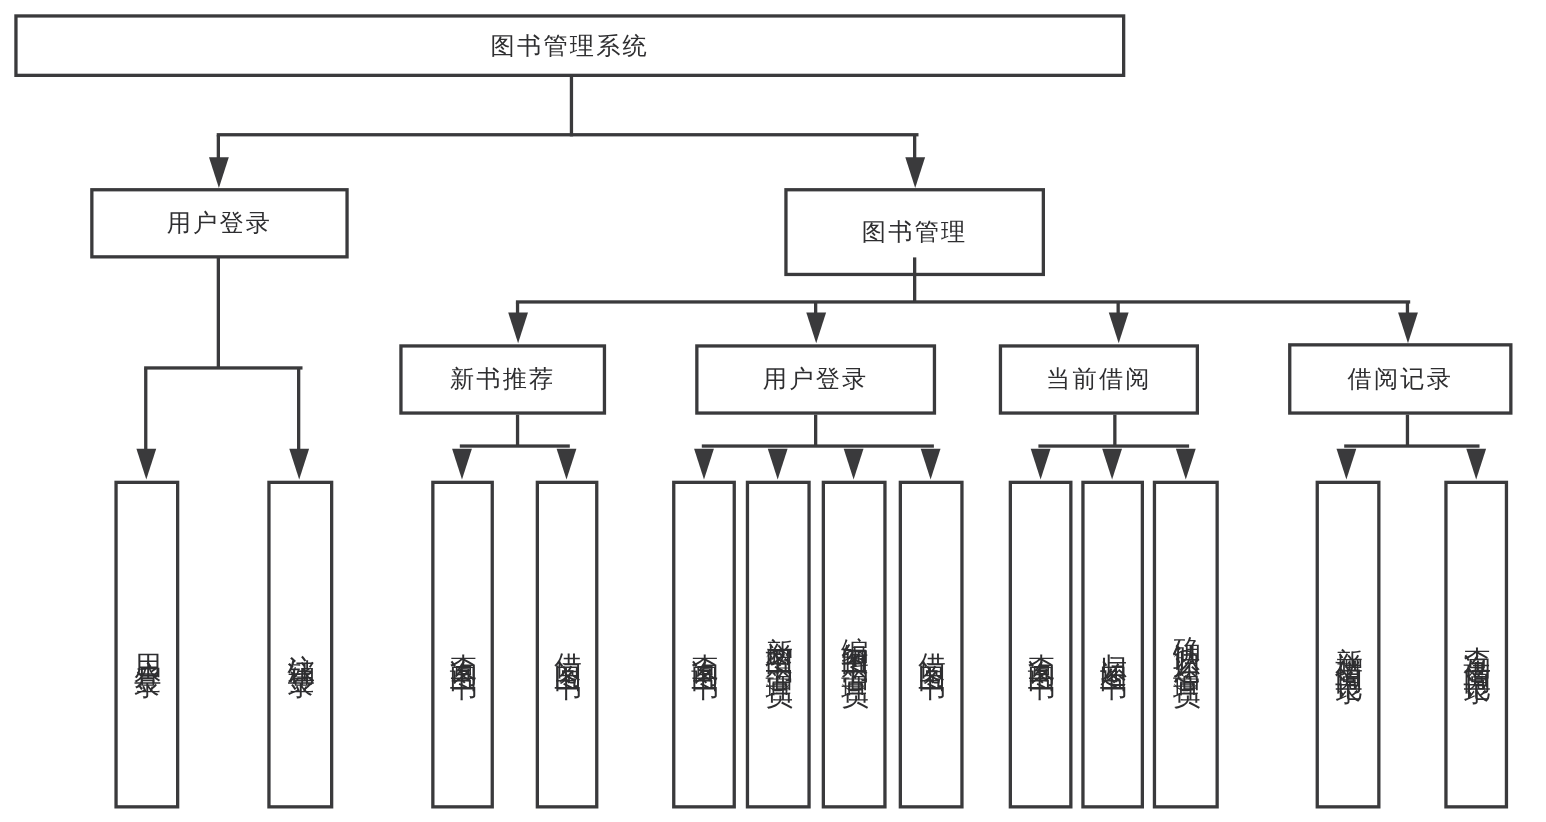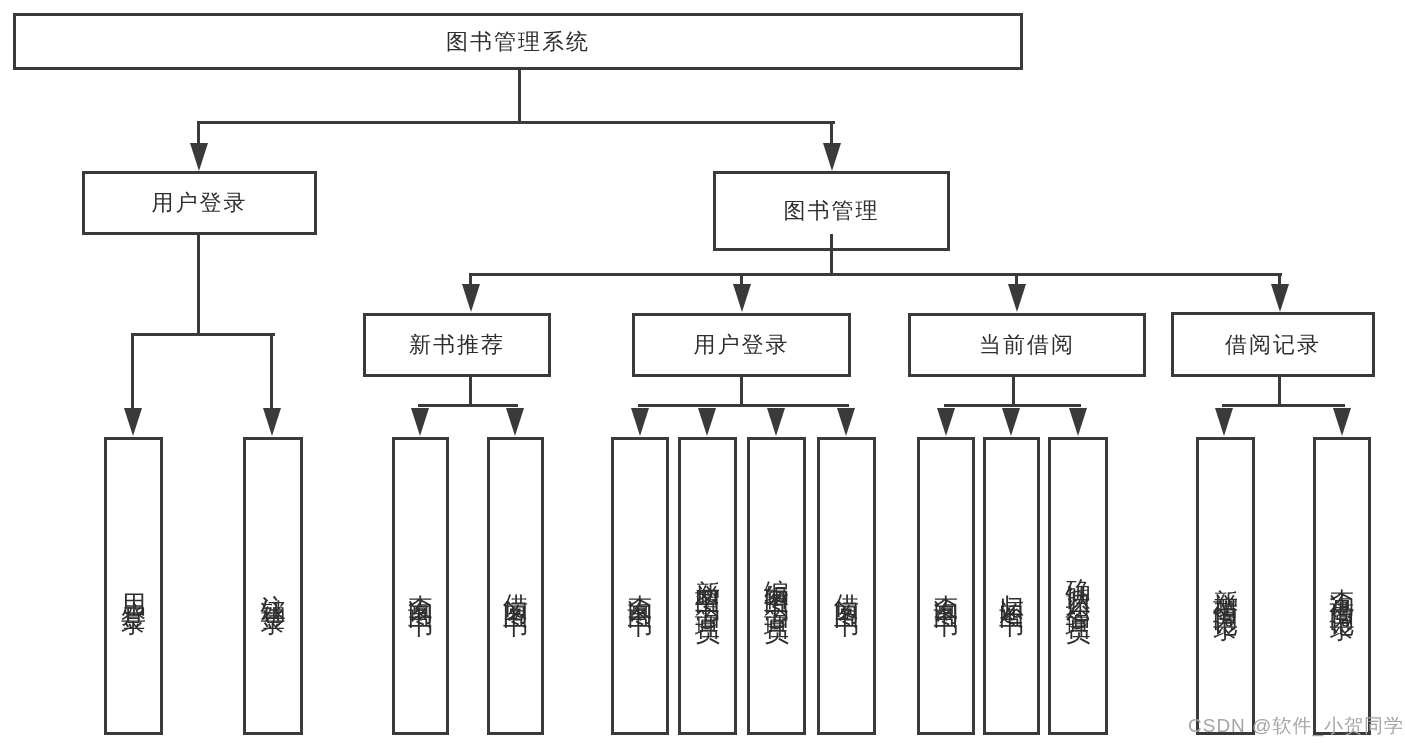--- a/index.html
+++ b/index.html
@@ -63,21 +63,21 @@
   <div class="box h" style="left:713px; top:171px; width:237px; height:80px;">
     <span>图书管理</span>
   </div>
 
   <div class="box h" style="left:363px; top:313px; width:188px; height:64px;">
     <span>新书推荐</span>
   </div>
   <div class="box h" style="left:632px; top:313px; width:219px; height:64px;">
     <span>用户登录</span>
   </div>
-  <div class="box h" style="left:908px; top:313px; width:238px; height:64px;">
+  <div class="box h" style="left:908px; top:313px; width:182px; height:64px;">
     <span>当前借阅</span>
   </div>
   <div class="box h" style="left:1171px; top:312px; width:204px; height:65px;">
     <span>借阅记录</span>
   </div>
 
   <div class="box v" style="left:104px; top:437px; width:59px; height:298px;">
     <span>用户登录</span>
   </div>
   <div class="box v" style="left:243px; top:437px; width:60px; height:298px;">
@@ -172,15 +172,14 @@
     <div class="head" style="left:1069px; top:408px;"></div>
   </div>
 
   <div>
     <div class="line" style="left:1278px; top:377px; width:3px; height:29px;"></div>
     <div class="line" style="left:1222px; top:404px; width:123px; height:3px;"></div>
     <div class="head" style="left:1215px; top:408px;"></div>
     <div class="head" style="left:1333px; top:408px;"></div>
   </div>
 
-  <div class="watermark">CSDN @软件_小贺同学</div>
 
 </div>
 
 </body></html>

